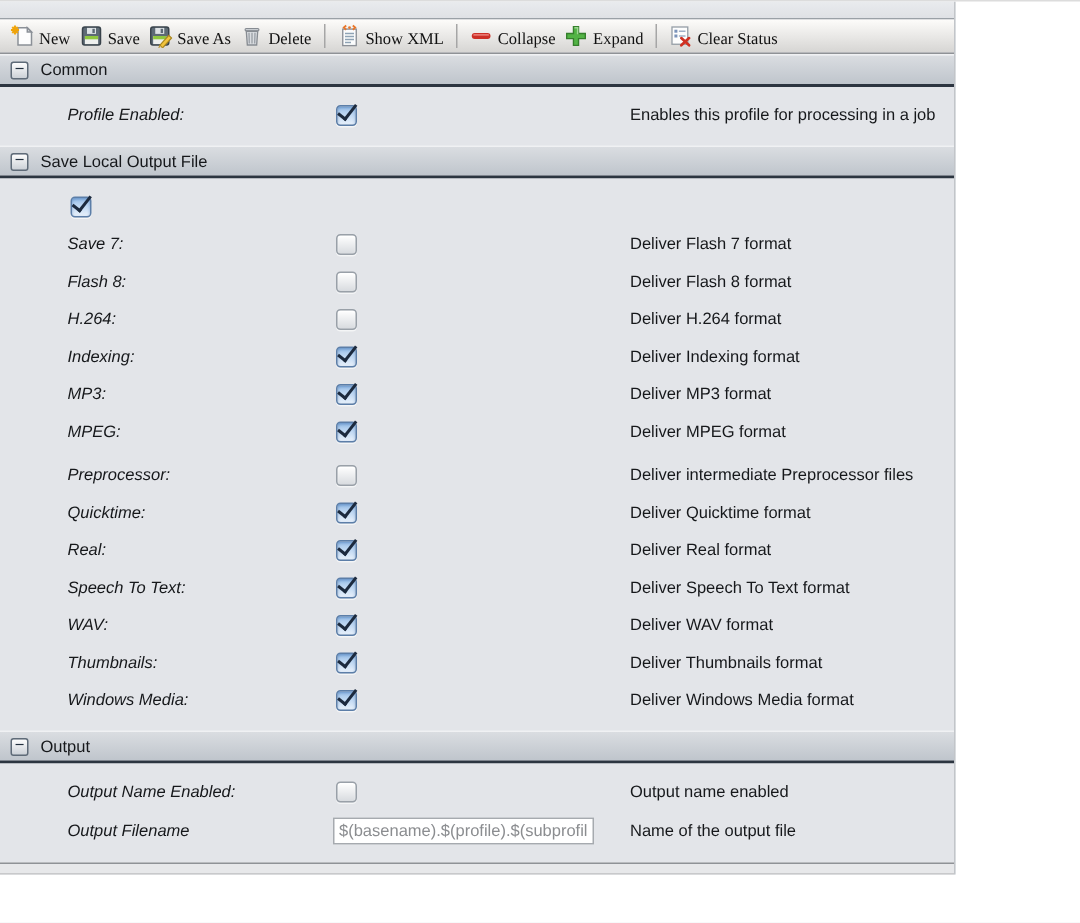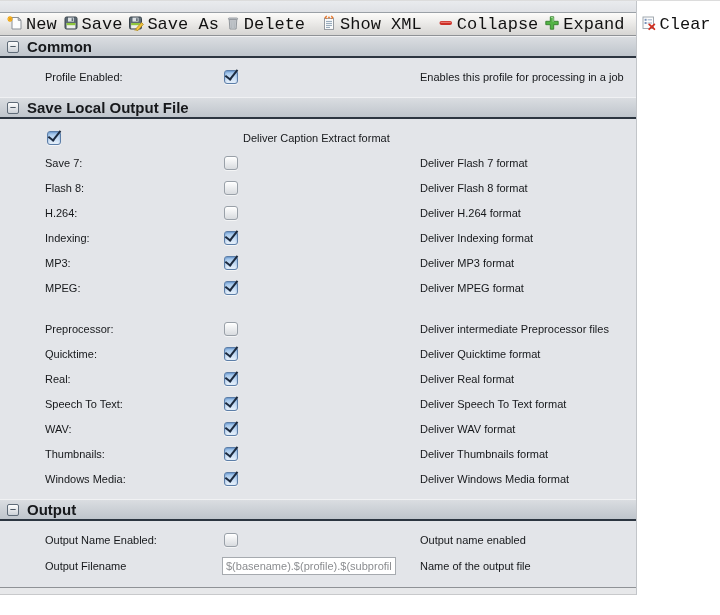--- a/index.html
+++ b/index.html
@@ -8,45 +8,45 @@
 
   .app { width:637px; background:#e3e5e9; border-right:1px solid #c2c5c9; }
 
   .top-strip { height:12px; background:linear-gradient(#e9ebee,#dfe1e5); border-bottom:1px solid #9aa0a6; }
 
   .toolbar {
     height:23px; display:flex; align-items:center; padding:0 4px;
     background:linear-gradient(#fdfcfa,#d6d5d3);
     border-bottom:1px solid #8f9296;
   }
-  .tb-btn { display:flex; align-items:flex-start; gap:3px; border:none; background:transparent; padding:0 3px; font-size:17px; color:#111; font-family:Liberation Mono, monospace; cursor:default; white-space:nowrap; }
+  .tb-btn { display:flex; align-items:flex-end; gap:3px; border:none; background:transparent; padding:0 3px; font-size:11px; color:#111; font-family:Liberation Serif, serif; cursor:default; white-space:nowrap; }
   .tb-icon { width:16px; height:16px; display:inline-flex; align-items:center; justify-content:center; }
   .tb-divider { width:1px; height:16px; background:#a6a6a6; margin:0 5px; }
 
   .section-header {
     height:22px; display:flex; align-items:center; padding-left:7px;
     background:linear-gradient(#dadde1,#bfc5cc);
     border-top:1px solid #f0f1f3;
     border-bottom:2px solid #2c3540;
   }
   .collapse-box {
     width:12px; height:12px; margin-right:8px;
     border:1px solid #5f6b78; border-radius:2px;
     background:linear-gradient(#fdfdfd,#ccd1d7);
     font-size:11px; line-height:9px; text-align:center; color:#22303e;
     display:inline-flex; align-items:center; justify-content:center;
   }
-  .section-title { font-size:15px; font-weight:bold; color:#16181b; }
+  .section-title { font-size:11px; font-weight:normal; color:#16181b; }
 
   .section-body { padding:6px 0 8px 0; background:#e3e5e9; }
 
   .row { display:flex; align-items:center; height:25px; padding-left:45px; font-size:11px; color:#16181b; }
-  .row.extra-gap { margin-top:16px; }
+  .row.extra-gap { margin-top:4px; }
   .row.input-row { height:27px; }
-  .row-label { width:177px; flex:none; }
+  .row-label { width:177px; flex:none;font-style:italic; }
   .row-control { width:198px; flex:none; display:flex; align-items:center; }
   .row-desc { flex:1; padding-right:6px; }
 
   .checkbox {
     width:14px; height:14px; margin-left:2px; border-radius:3px; position:relative;
     border:1px solid #99a0a8;
     background:linear-gradient(#ffffff,#d8dbdf);
     box-shadow: inset 0 1px 1px rgba(255,255,255,.9), 0 1px 0 rgba(255,255,255,.6);
   }
   .checkbox.checked {
@@ -206,21 +206,20 @@
       </div>
       <div class="section-header">
         <span class="collapse-box">−</span>
         <span class="section-title">Save Local Output File</span>
       </div>
       <div class="section-body">
         <div class="row">
           <span class="row-control">
             <span class="checkbox checked"></span>
           </span>
-          <span class="row-desc">Deliver Caption Extract format</span>
         </div>
         <div class="row">
           <span class="row-label">Save 7:</span>
           <span class="row-control">
             <span class="checkbox"></span>
           </span>
           <span class="row-desc">Deliver Flash 7 format</span>
         </div>
         <div class="row">
           <span class="row-label">Flash 8:</span>

